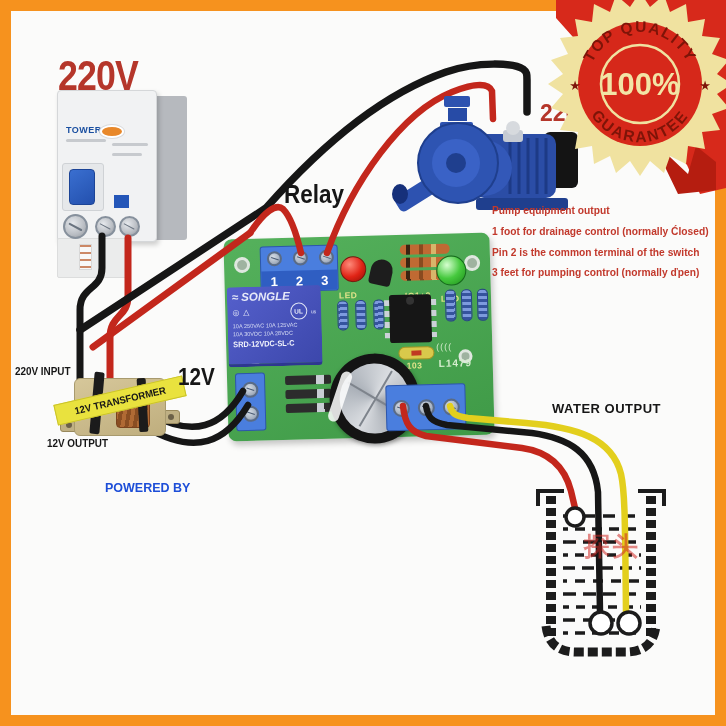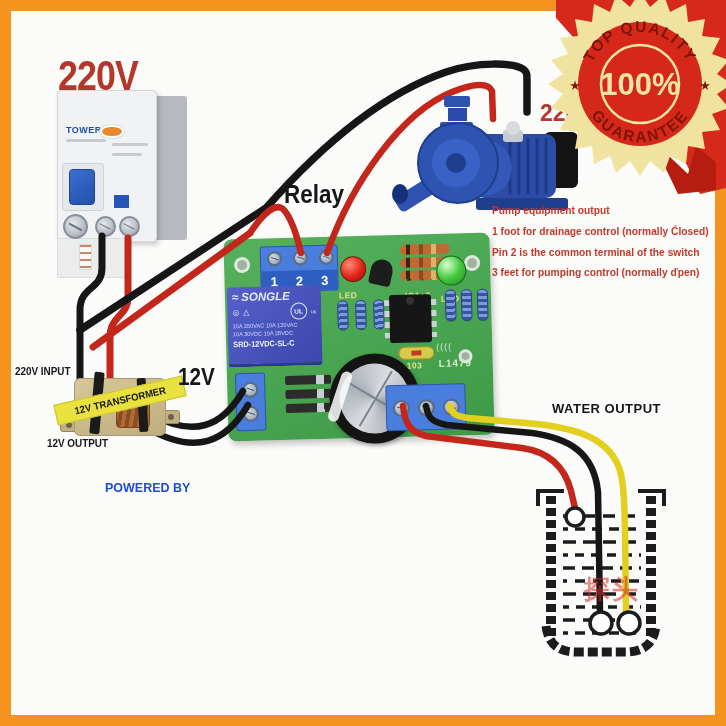--- a/index.html
+++ b/index.html
@@ -296,21 +296,21 @@
   </div>
 
   <div class="lbl blk" style="left:15px;top:365px;font-size:11px;font-weight:bold;transform:scaleX(.9);transform-origin:0 0;">220V INPUT</div>
   <div class="lbl blk" style="left:47px;top:437px;font-size:11px;font-weight:bold;transform:scaleX(.9);transform-origin:0 0;">12V OUTPUT</div>
   <div class="lbl blk" style="left:178px;top:364px;font-size:23px;font-weight:bold;transform:scaleX(.9);transform-origin:0 0;">12V</div>
 
   <div class="lbl" style="left:85px;top:481px;font-size:12.5px;font-weight:bold;color:#1d4ed8;margin-left:20px;">POWERED BY</div>
 
 
   <div class="lbl blk" style="left:552px;top:401px;font-size:13px;font-weight:bold;letter-spacing:.5px;">WATER OUTPUT</div>
-  <div class="lbl" style="left:584px;top:572px;font-size:26px;font-weight:bold;color:rgba(207,42,36,.55);letter-spacing:2px;">探头</div>
+  <div class="lbl" style="left:584px;top:529px;font-size:26px;font-weight:bold;color:rgba(207,42,36,.55);letter-spacing:2px;">探头</div>
 
   <div class="frame"></div>
 
   <svg style="left:0;top:0;z-index:60;" width="726" height="726" viewBox="0 0 726 726">
     <polygon points="556,0 726,0 726,188 700,194 687,165 556,18" fill="#d7291b"></polygon>
     <polygon points="652,140 688,174 696,146 716,162 716,190 678,194" fill="#b51d10"></polygon>
   </svg>
 
   <svg style="left:548px;top:-8px;z-index:61;" width="184" height="184" viewBox="0 0 184 184">
     <polygon fill="#f0e2a0" points="184,92 169,102 181,116 164,122 172,138 154,140 157,157 140,154 138,172 122,164 116,181 102,169 92,184 82,169 68,181 62,164 46,172 44,154 27,157 30,140 12,138 20,122 3,116 15,102 0,92 15,82 3,68 20,62 12,46 30,44 27,27 44,30 46,12 62,20 68,3 82,15 92,0 102,15 116,3 122,20 138,12 140,30 157,27 154,44 172,46 164,62 181,68 169,82"></polygon>

